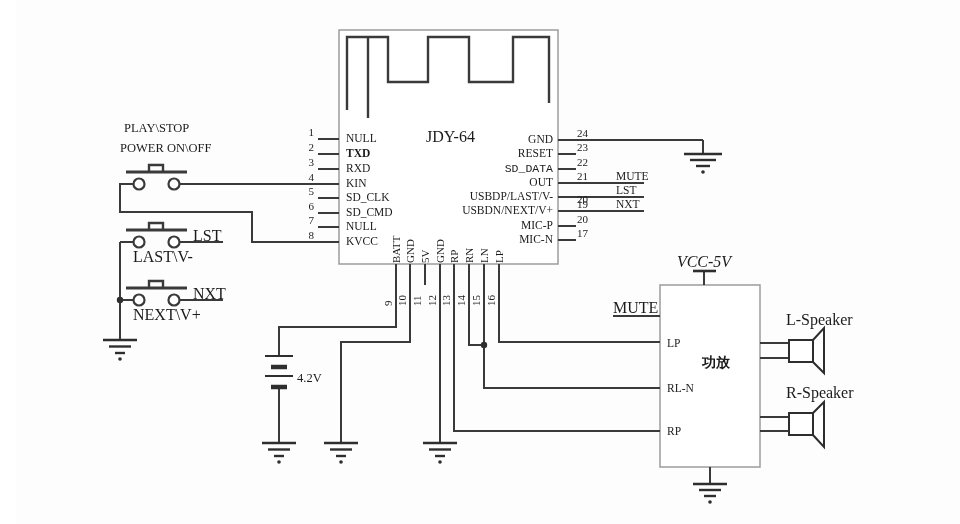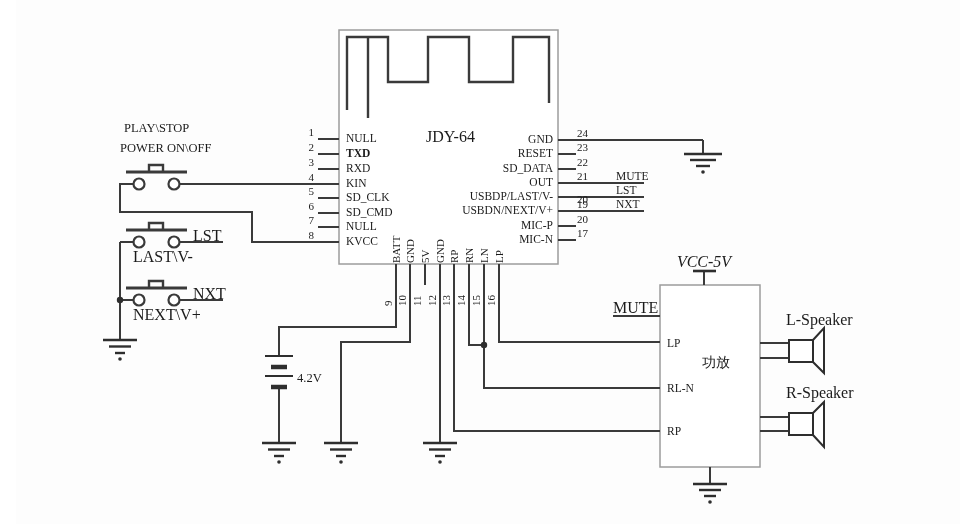--- a/index.html
+++ b/index.html
@@ -8,21 +8,21 @@
   svg{position:absolute;left:0;top:0;}
   .lbl{position:absolute;white-space:nowrap;line-height:13px;font-size:16px;}
   .pin{font-size:11.5px;line-height:15px;}
   .num{font-size:11px;line-height:13px;}
   .numL{width:22px;text-align:right;}
   .pinR{width:125px;text-align:right;}
   .net{font-size:11.5px;}
   .rot{position:absolute;transform:rotate(-90deg);transform-origin:0 0;
        white-space:nowrap;font-size:11px;line-height:13px;}
   .big{font-size:12.5px;}
-  .cjk{font-size:14px;font-family:"Liberation Serif","DejaVu Serif",serif;}
+  .cjk{font-size:14px;font-family:"Liberation Serif","DejaVu Serif",serif;font-weight:bold;}
   .ctr{text-align:center;font-style:italic;}
 </style>
 </head>
 <body>
 
 <div id="canvas">
 
   <svg width="960" height="524" viewBox="0 0 960 524">
 
     <rect x="323" y="30" width="219" height="234" fill="#ffffff" stroke="#9c9c9c" stroke-width="1.5"></rect>
@@ -185,21 +185,21 @@
   <div class="lbl pin" style="left:330px;top:146px;font-weight:bold;">TXD</div>
   <div class="lbl pin" style="left:330px;top:161px;">RXD</div>
   <div class="lbl pin" style="left:330px;top:176px;">KIN</div>
   <div class="lbl pin" style="left:330px;top:190px;">SD_CLK</div>
   <div class="lbl pin" style="left:330px;top:205px;">SD_CMD</div>
   <div class="lbl pin" style="left:330px;top:219px;">NULL</div>
   <div class="lbl pin" style="left:330px;top:234px;">KVCC</div>
 
   <div class="lbl pin pinR" style="left:412px;top:132px;">GND</div>
   <div class="lbl pin pinR" style="left:412px;top:146px;">RESET</div>
-  <div class="lbl pin pinR" style="left:412px;top:161px;">SD_DATA</div>
+  <div class="lbl pin pinR" style="left:412px;top:161px;font-family:Liberation Mono, monospace;">SD_DATA</div>
   <div class="lbl pin pinR" style="left:412px;top:175px;">OUT</div>
   <div class="lbl pin pinR" style="left:412px;top:189px;">USBDP/LAST/V-</div>
   <div class="lbl pin pinR" style="left:412px;top:203px;">USBDN/NEXT/V+</div>
   <div class="lbl pin pinR" style="left:412px;top:218px;">MIC-P</div>
   <div class="lbl pin pinR" style="left:412px;top:232px;">MIC-N</div>
 
   <div class="lbl num" style="left:561px;top:127px;">24</div>
   <div class="lbl num" style="left:561px;top:141px;">23</div>
   <div class="lbl num" style="left:561px;top:156px;">22</div>
   <div class="lbl num" style="left:561px;top:170px;">21</div>

